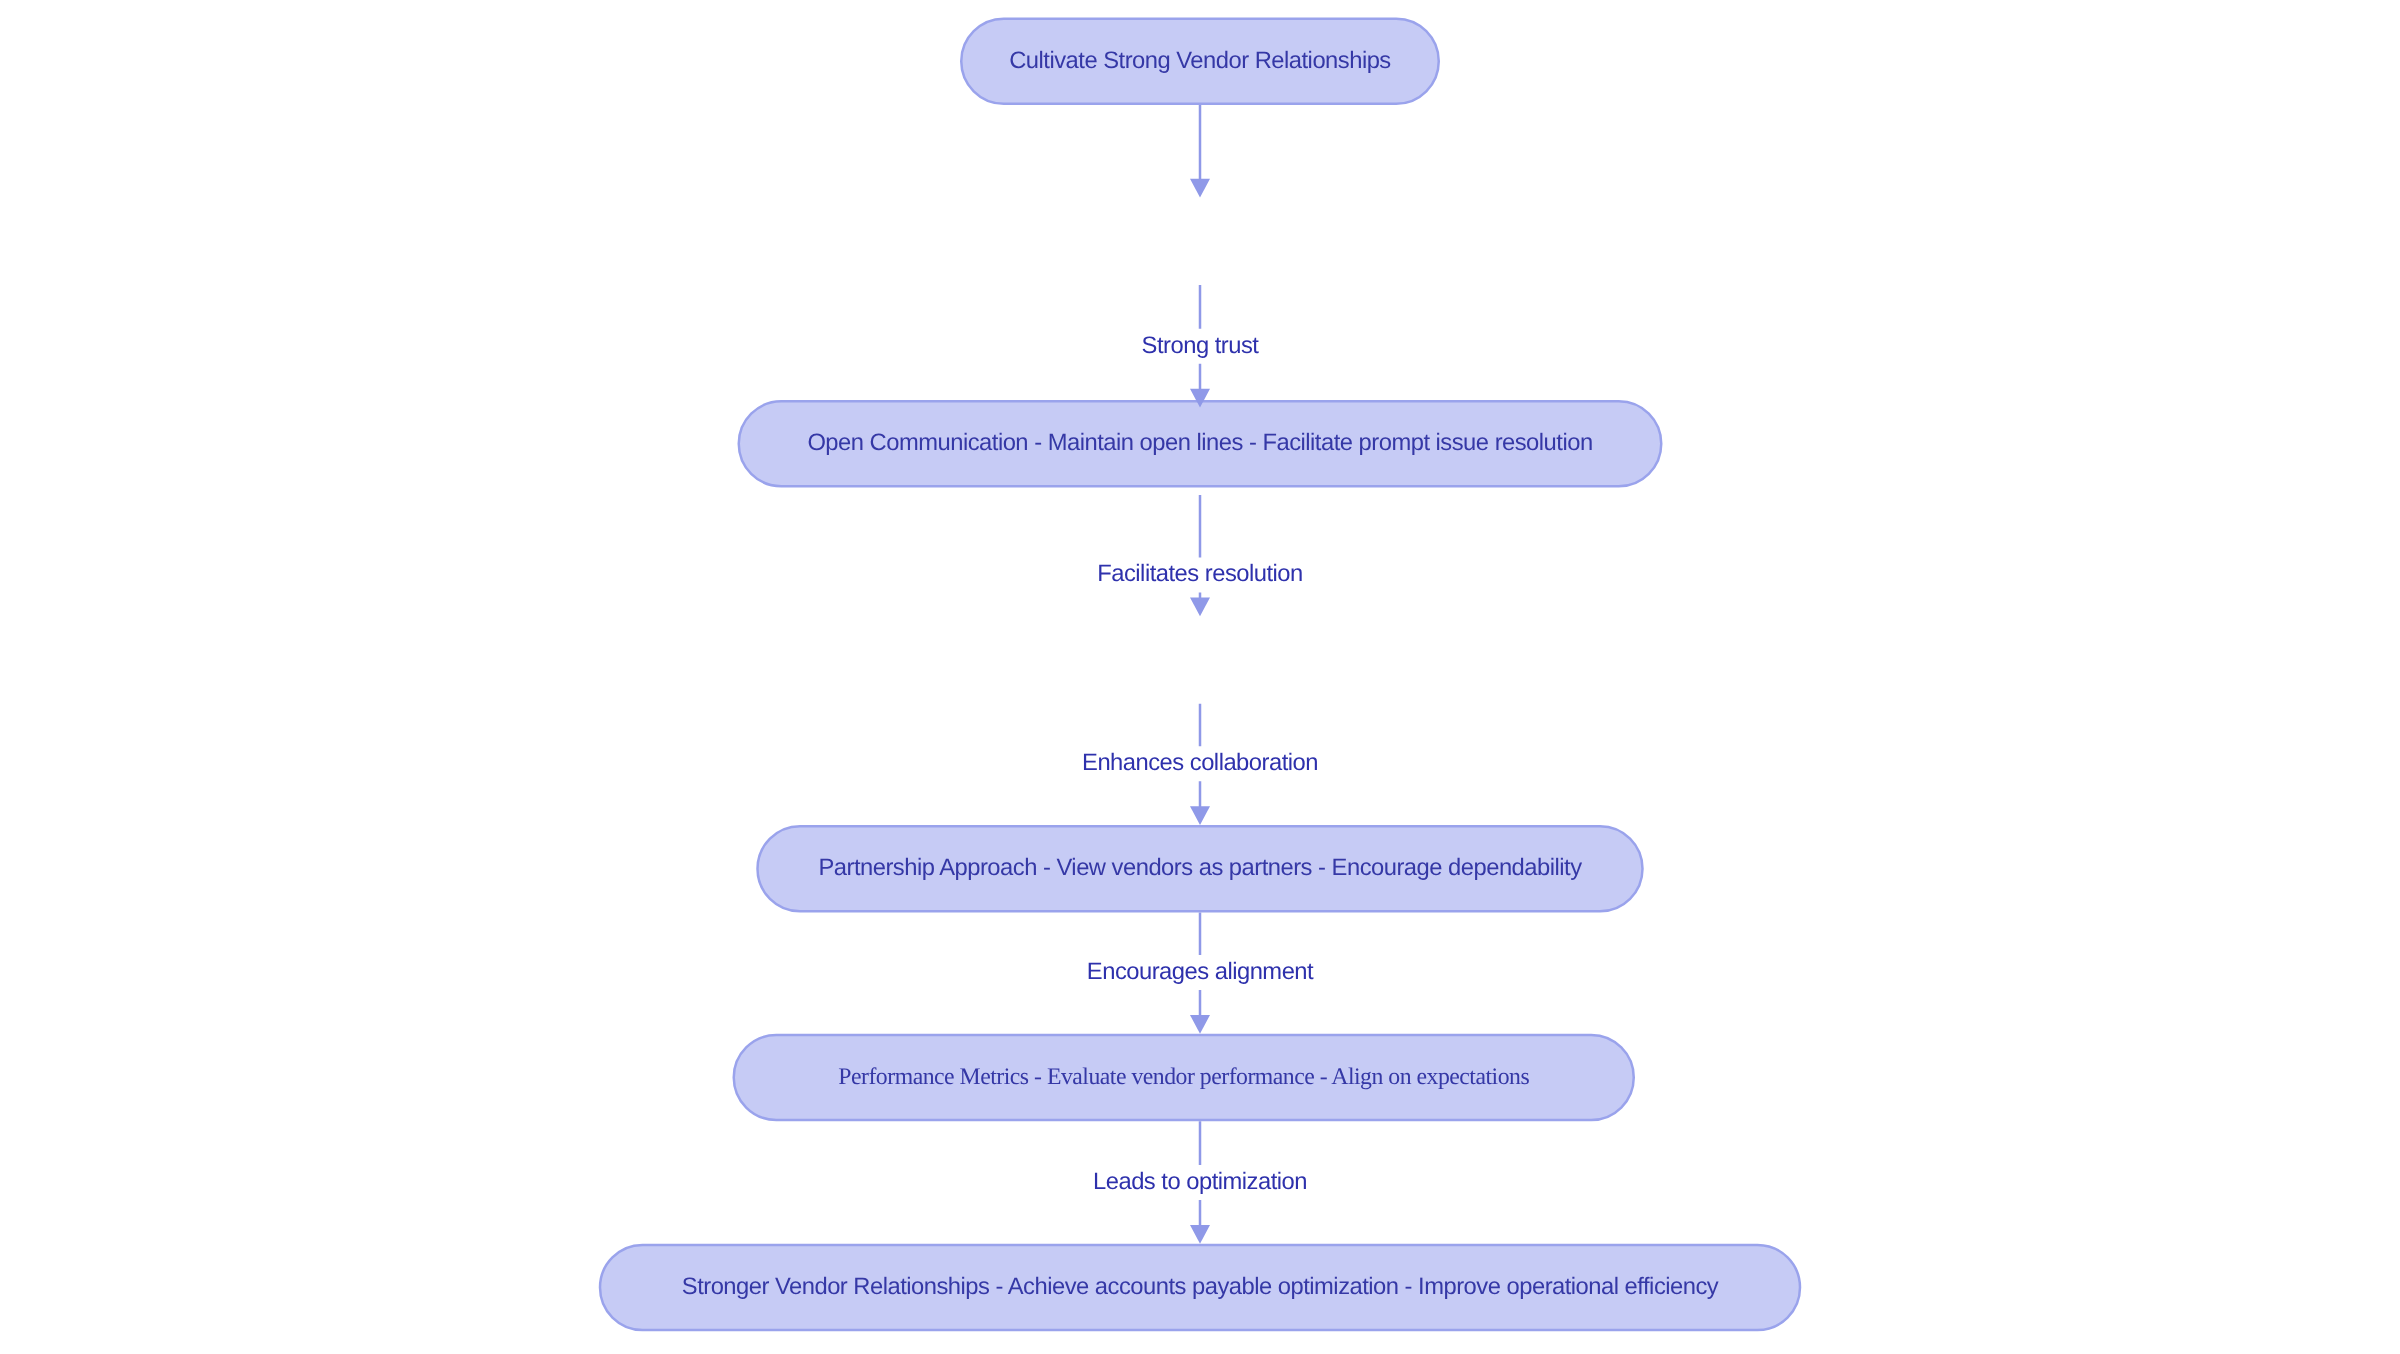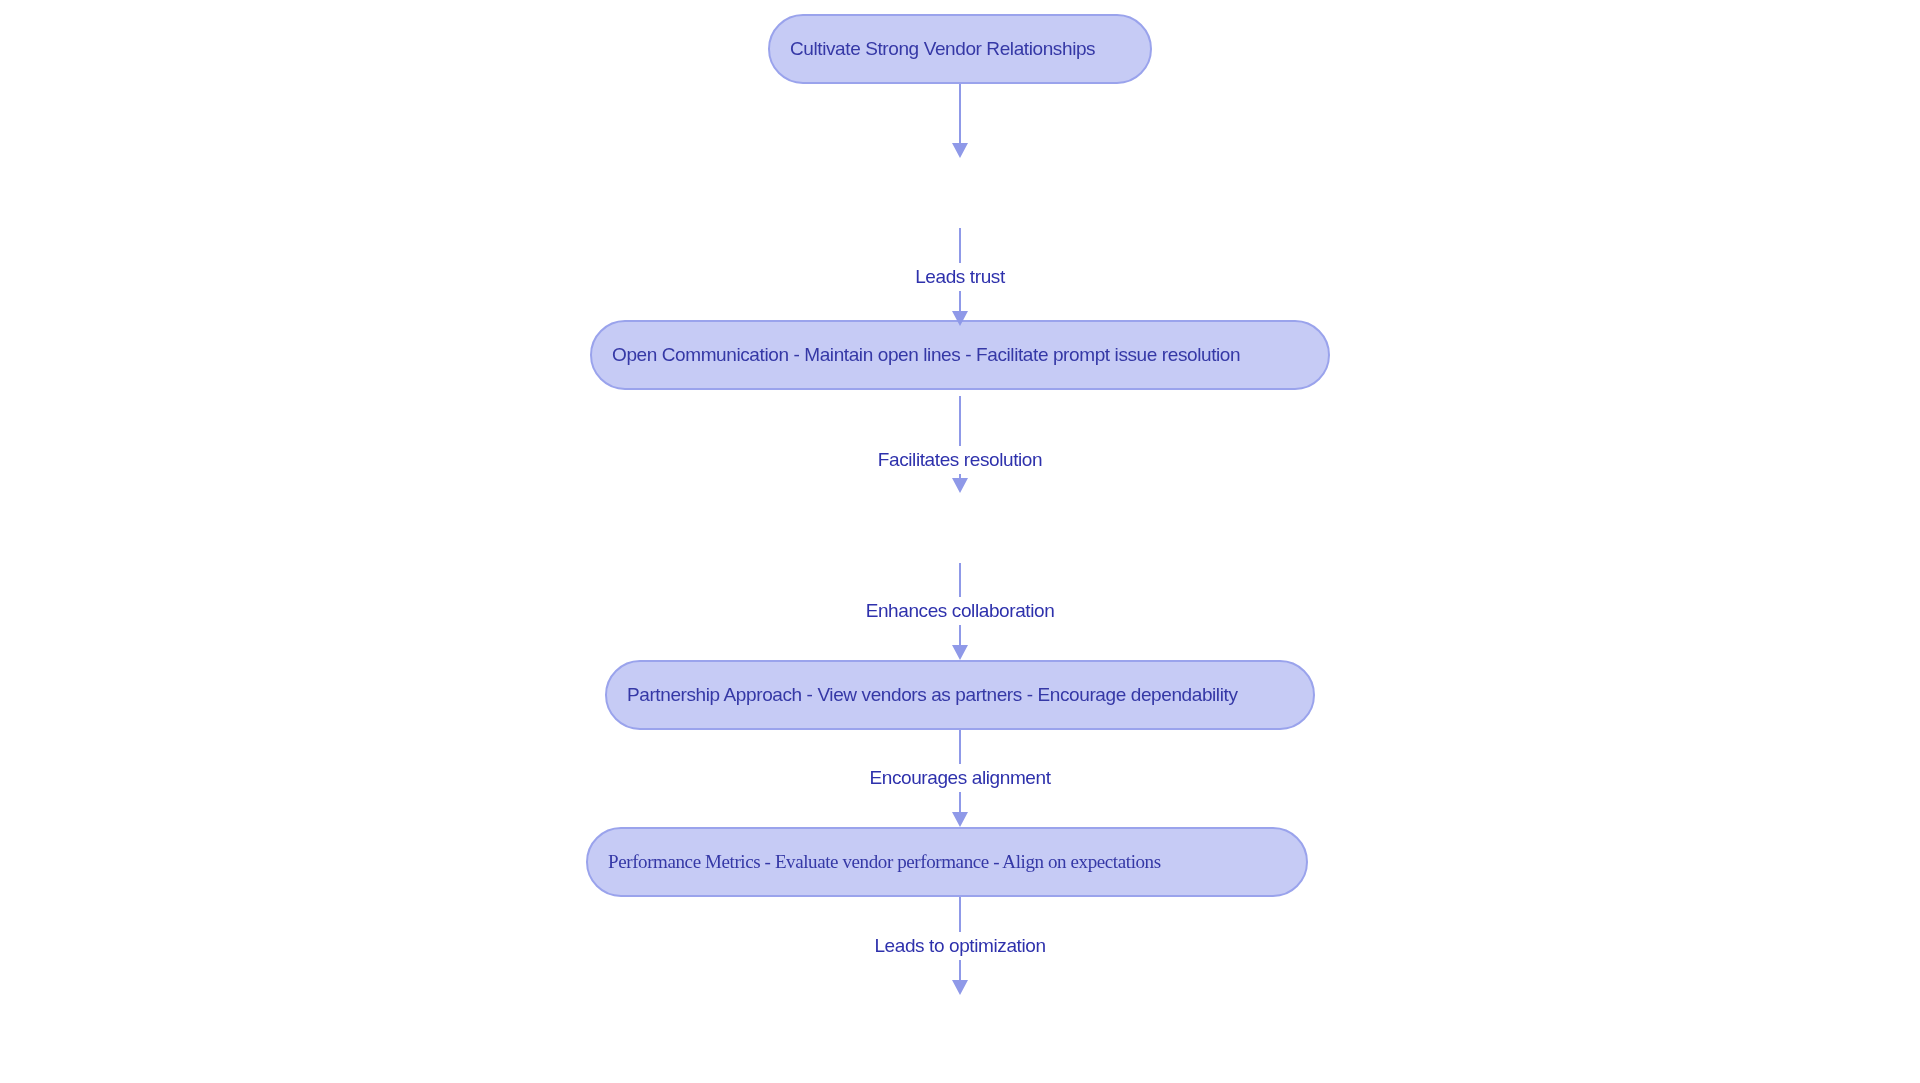--- a/index.html
+++ b/index.html
@@ -24,21 +24,21 @@
     background:var(--canvas-bg);
   }
   .node{
     position:absolute;
     height:70px;
     background:var(--node-fill);
     border:2px solid var(--node-border);
     border-radius:35px;
     display:flex;
     align-items:center;
-    justify-content:flex-start;
+    justify-content:center;
   }
   .node-label{
     color:var(--node-text);
     font-size:19px;
     letter-spacing:-0.4px;
     white-space:nowrap;
     text-align:center;
     padding:0 20px;
   }
   .edge{
@@ -91,20 +91,23 @@
 
 
   <div class="node" style="left:605px;top:660px;width:710px;">
     <span class="node-label">Partnership Approach - View vendors as partners - Encourage dependability</span>
   </div>
 
   <div class="node" style="left:586px;top:827px;width:722px;font-family:Liberation Serif, serif;">
     <span class="node-label">Performance Metrics - Evaluate vendor performance - Align on expectations</span>
   </div>
 
+  <div class="node" style="left:479px;top:995px;width:962px;">
+    <span class="node-label">Stronger Vendor Relationships - Achieve accounts payable optimization - Improve operational efficiency</span>
+  </div>
 
   <div class="edge" style="top:84px;height:74px;">
     <div class="edge-line"></div>
     <div class="arrowhead"></div>
   </div>
 
   <div class="edge" style="top:228px;height:98px;">
     <div class="edge-line"></div>
     <div class="arrowhead"></div>
   </div>
@@ -122,21 +125,21 @@
   <div class="edge" style="top:730px;height:97px;">
     <div class="edge-line"></div>
     <div class="arrowhead"></div>
   </div>
 
   <div class="edge" style="top:897px;height:98px;">
     <div class="edge-line"></div>
     <div class="arrowhead"></div>
   </div>
 
-  <div class="edge-label" style="top:277px;">Leads trust</div>
+  <div class="edge-label" style="top:277px;">Strong trust</div>
 
   <div class="edge-label" style="top:460px;text-align:right;">Facilitates resolution</div>
 
   <div class="edge-label" style="top:611px;">Enhances collaboration</div>
 
   <div class="edge-label" style="top:778px;">Encourages alignment</div>
 
   <div class="edge-label" style="top:946px;">Leads to optimization</div>
 
 </div>

